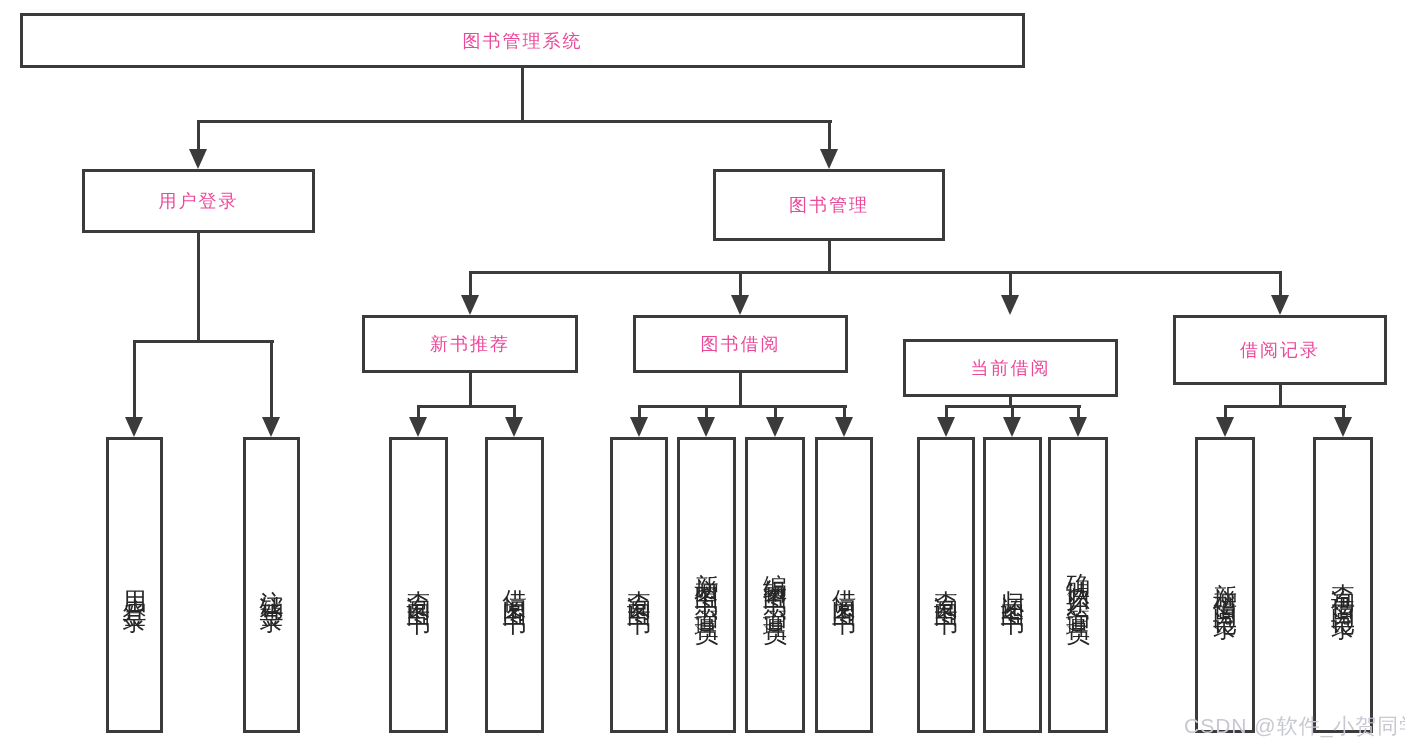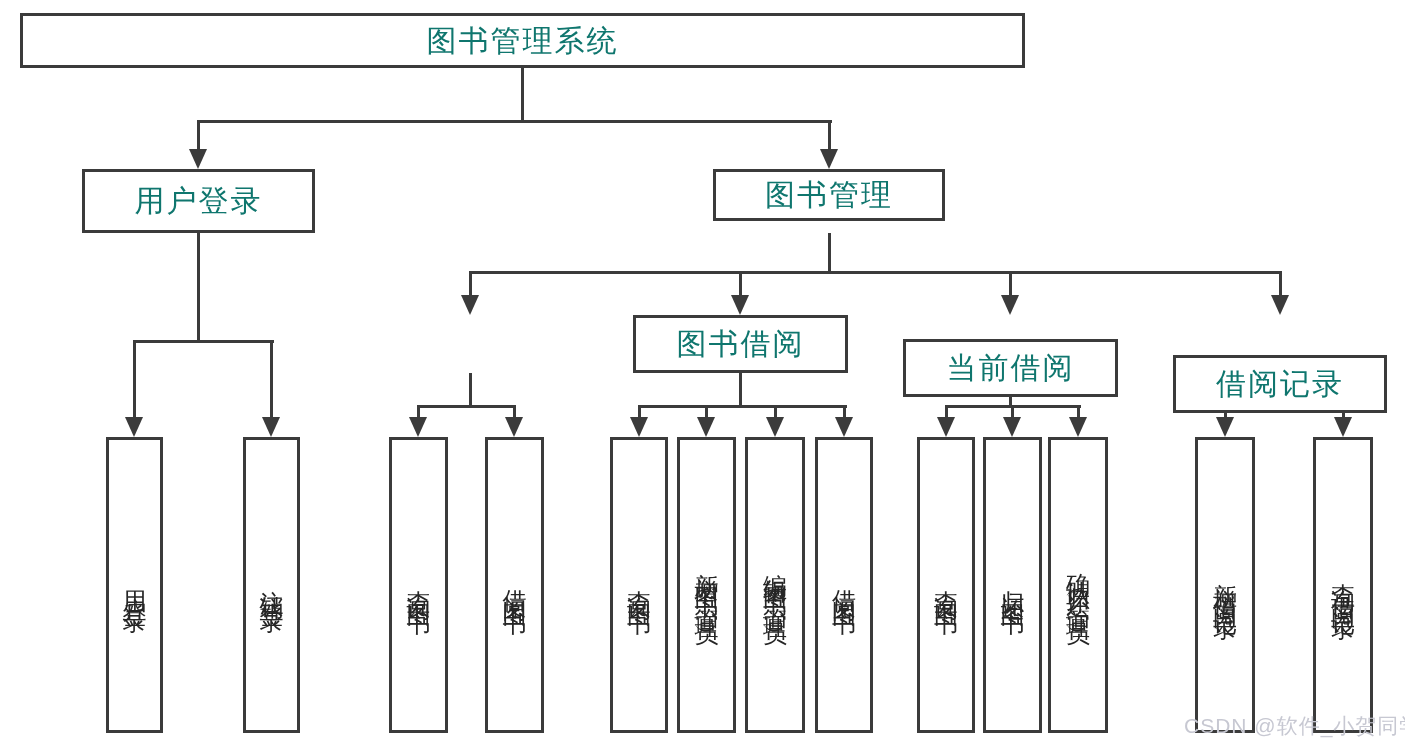--- a/index.html
+++ b/index.html
@@ -4,21 +4,21 @@
 <style>
   html,body{margin:0;padding:0;background:#fff;}
   .canvas{
     position:relative;width:1405px;height:747px;background:#ffffff;
     font-family:"Liberation Sans",sans-serif;color:#262626;overflow:hidden;
   }
   .box{
     position:absolute;box-sizing:border-box;background:#ffffff;
     border:3px solid #3b3b3b;display:flex;align-items:center;justify-content:center;
   }
-  .htext{font-size:30px;letter-spacing:2px;line-height:1;color:#0f766e;}
+  .htext{font-size:18px;letter-spacing:2px;line-height:1;color:#ec4899;}
   .vtext{
     writing-mode:vertical-rl;text-orientation:mixed;
     font-size:24px;letter-spacing:7px;line-height:1;color:#262626;
   }
   .line{position:absolute;background:#3b3b3b;}
   .arrow{
     position:absolute;width:0;height:0;
     border-left:9px solid transparent;border-right:9px solid transparent;
     border-top:20px solid #3b3b3b;transform:translateX(-50%);
   }
@@ -91,31 +91,34 @@
   <div class="line" style="left:1342px;top:405px;width:3px;height:14px;"></div>
   <div class="arrow" style="left:1343px;top:417px;"></div>
 
   <div class="box" style="left:20px;top:13px;width:1005px;height:55px;">
     <span class="htext">图书管理系统</span>
   </div>
 
   <div class="box" style="left:82px;top:169px;width:233px;height:64px;">
     <span class="htext">用户登录</span>
   </div>
-  <div class="box" style="left:713px;top:169px;width:232px;height:52px;">
+  <div class="box" style="left:713px;top:169px;width:232px;height:72px;">
     <span class="htext">图书管理</span>
   </div>
 
+  <div class="box" style="left:362px;top:315px;width:216px;height:58px;">
+    <span class="htext">新书推荐</span>
+  </div>
   <div class="box" style="left:633px;top:315px;width:215px;height:58px;align-items:center;">
     <span class="htext">图书借阅</span>
   </div>
   <div class="box" style="left:903px;top:315px;width:215px;height:58px;margin-top:24px;">
     <span class="htext">当前借阅</span>
   </div>
-  <div class="box" style="left:1173px;top:315px;width:214px;height:58px;margin-top:40px;">
+  <div class="box" style="left:1173px;top:315px;width:214px;height:70px;">
     <span class="htext">借阅记录</span>
   </div>
 
   <div class="box" style="left:106px;top:437px;width:57px;height:296px;">
     <span class="vtext">用户登录</span>
   </div>
   <div class="box" style="left:243px;top:437px;width:57px;height:296px;">
     <span class="vtext">注销登录</span>
   </div>
 

